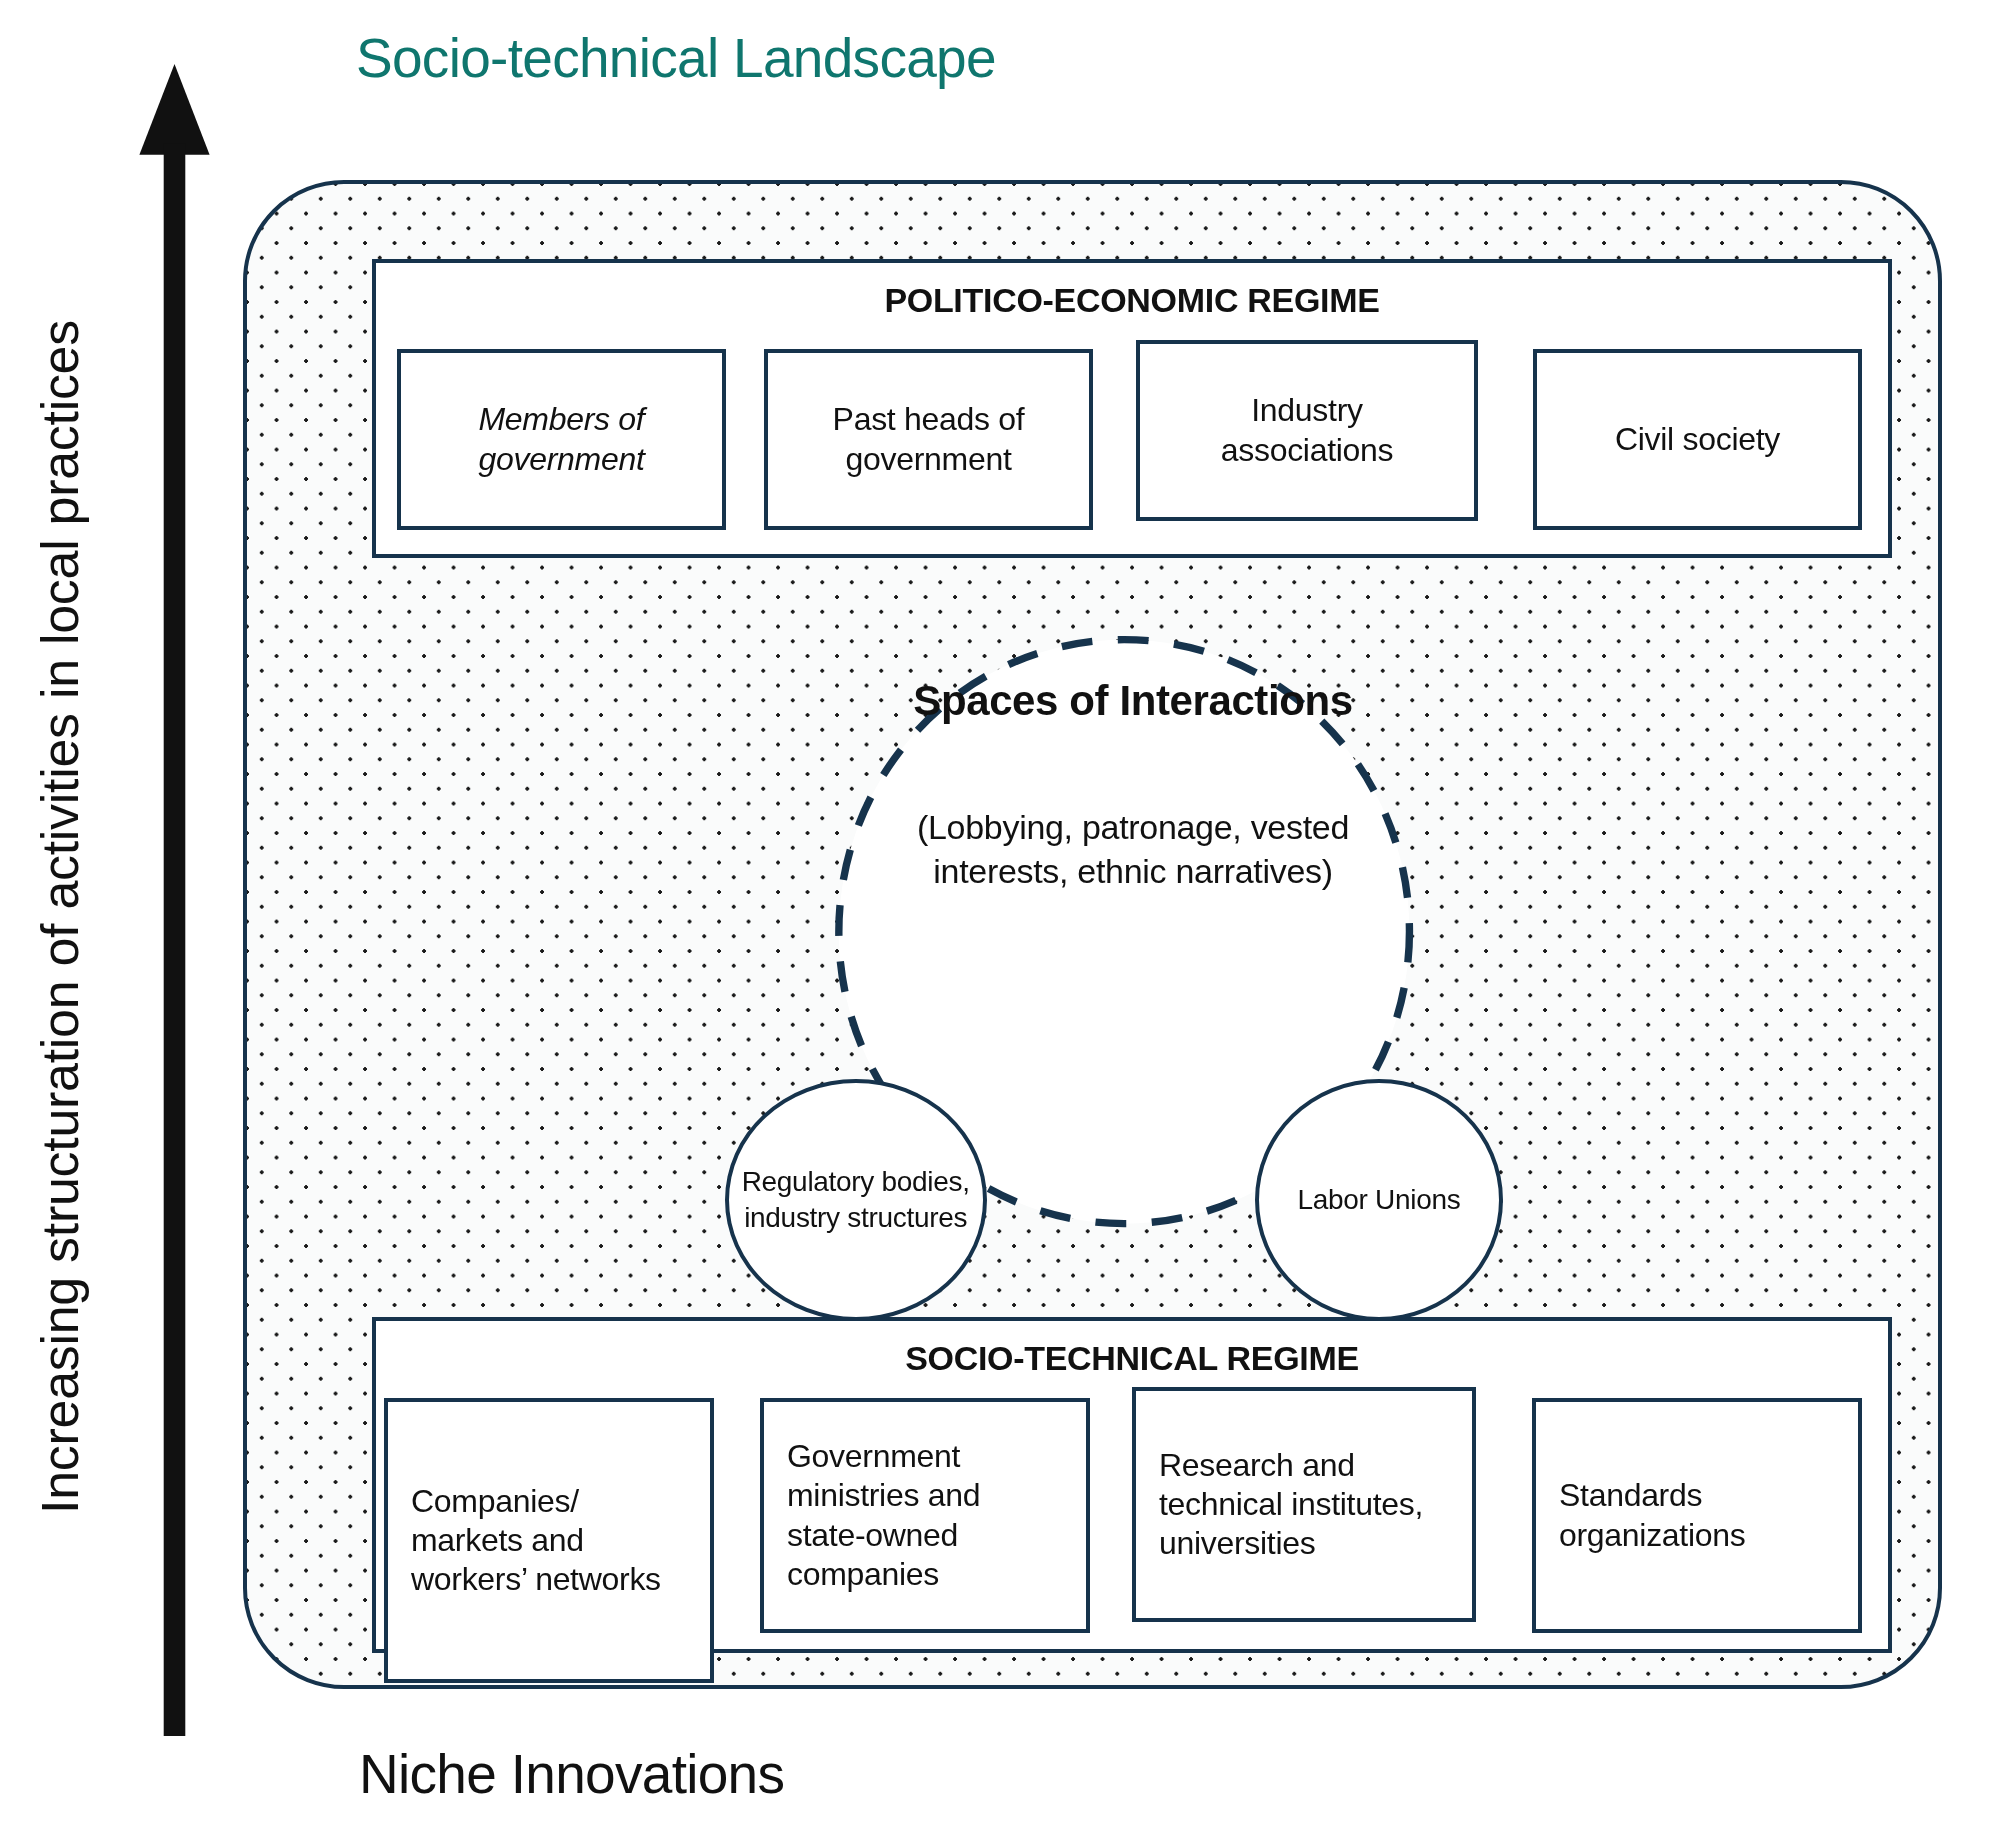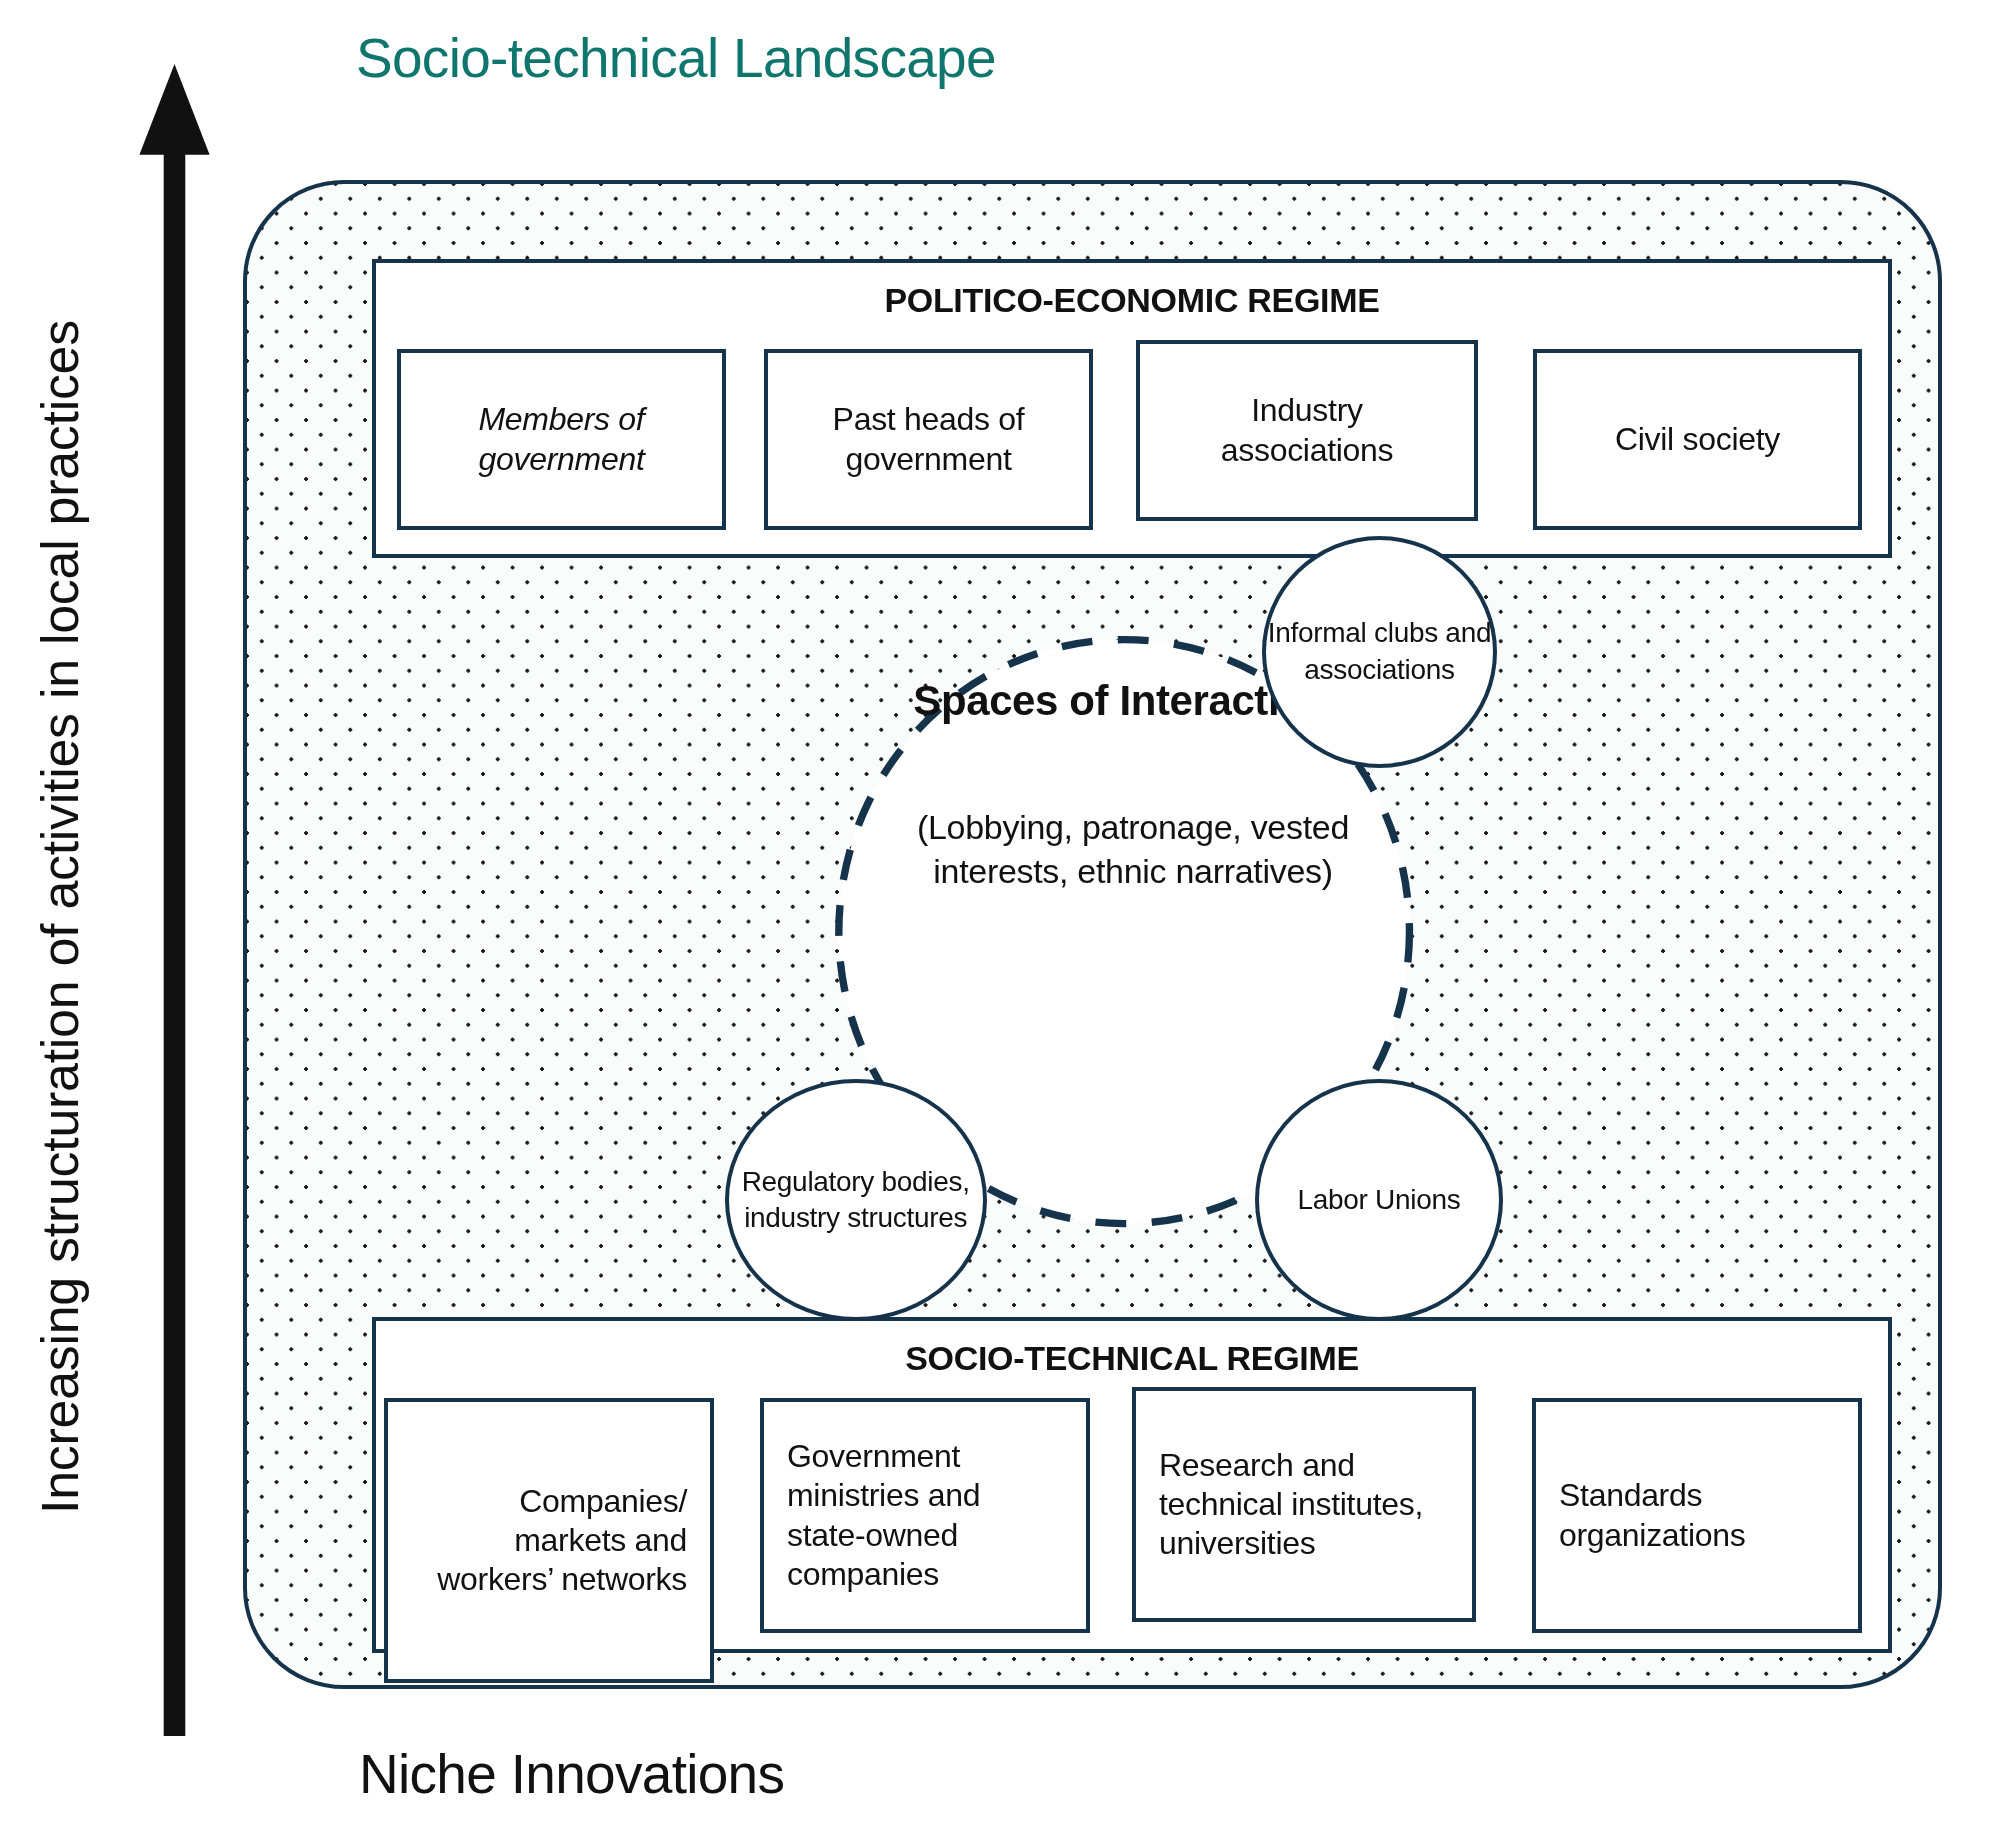--- a/index.html
+++ b/index.html
@@ -115,21 +115,21 @@
   }
   .actor-box.center-text { justify-content: center; text-align: center; }
 
   
   #box-members     { left: 397px;  top: 349px;  width: 329px;  height: 181px; font-style: italic; }
   #box-pastheads   { left: 764px; top: 349px;  width: 329px;  height: 181px; }
   #box-industry    { left: 1136px; top: 340px;  width: 342px;  height: 181px; }
   #box-civil       { left: 1533px; top: 349px;  width: 329px;  height: 181px; }
 
   
-  #box-companies   { left: 384px;  top: 1398px; width: 330px;  height: 285px; text-align: right; }
+  #box-companies   { left: 384px;  top: 1398px; width: 330px;  height: 285px; }
   #box-ministries  { left: 760px; top: 1398px; width: 330px;  height: 235px; }
   #box-research    { left: 1132px; top: 1387px; width: 344px;  height: 235px; }
   #box-standards   { left: 1532px; top: 1398px; width: 330px;  height: 235px; }
 
   
   #cluster {
     position: absolute;
     left: 718px;
     top: 549px;
     width: 819px;
@@ -218,21 +218,20 @@
 
   <svg id="cluster-svg" viewBox="0 0 1220 1150" preserveAspectRatio="none">
     <ellipse cx="605" cy="570" rx="425" ry="435" fill="#ffffff" stroke="#16334c" stroke-width="11" stroke-dasharray="46 38" stroke-linecap="butt"></ellipse>
   </svg>
 
   <div id="spaces-center">
     <div id="spaces-title">Spaces of Interactions</div>
     <div id="spaces-sub">(Lobbying, patronage, vested interests, ethnic narratives)</div>
   </div>
 
-  <div id="circle-informal" class="node-circle">Informal clubs and associations</div>
   <div id="circle-regulatory" class="node-circle">Regulatory bodies, industry structures</div>
   <div id="circle-labor" class="node-circle">Labor Unions</div>
 </div>
 
 <div id="sociotech-panel" class="regime-panel">
   <div id="sociotech-heading" class="regime-heading">SOCIO-TECHNICAL REGIME</div>
 </div>
 
 <div id="box-companies" class="actor-box">Companies/ markets and workers’ networks</div>
 <div id="box-ministries" class="actor-box">Government ministries and state-owned companies</div>

